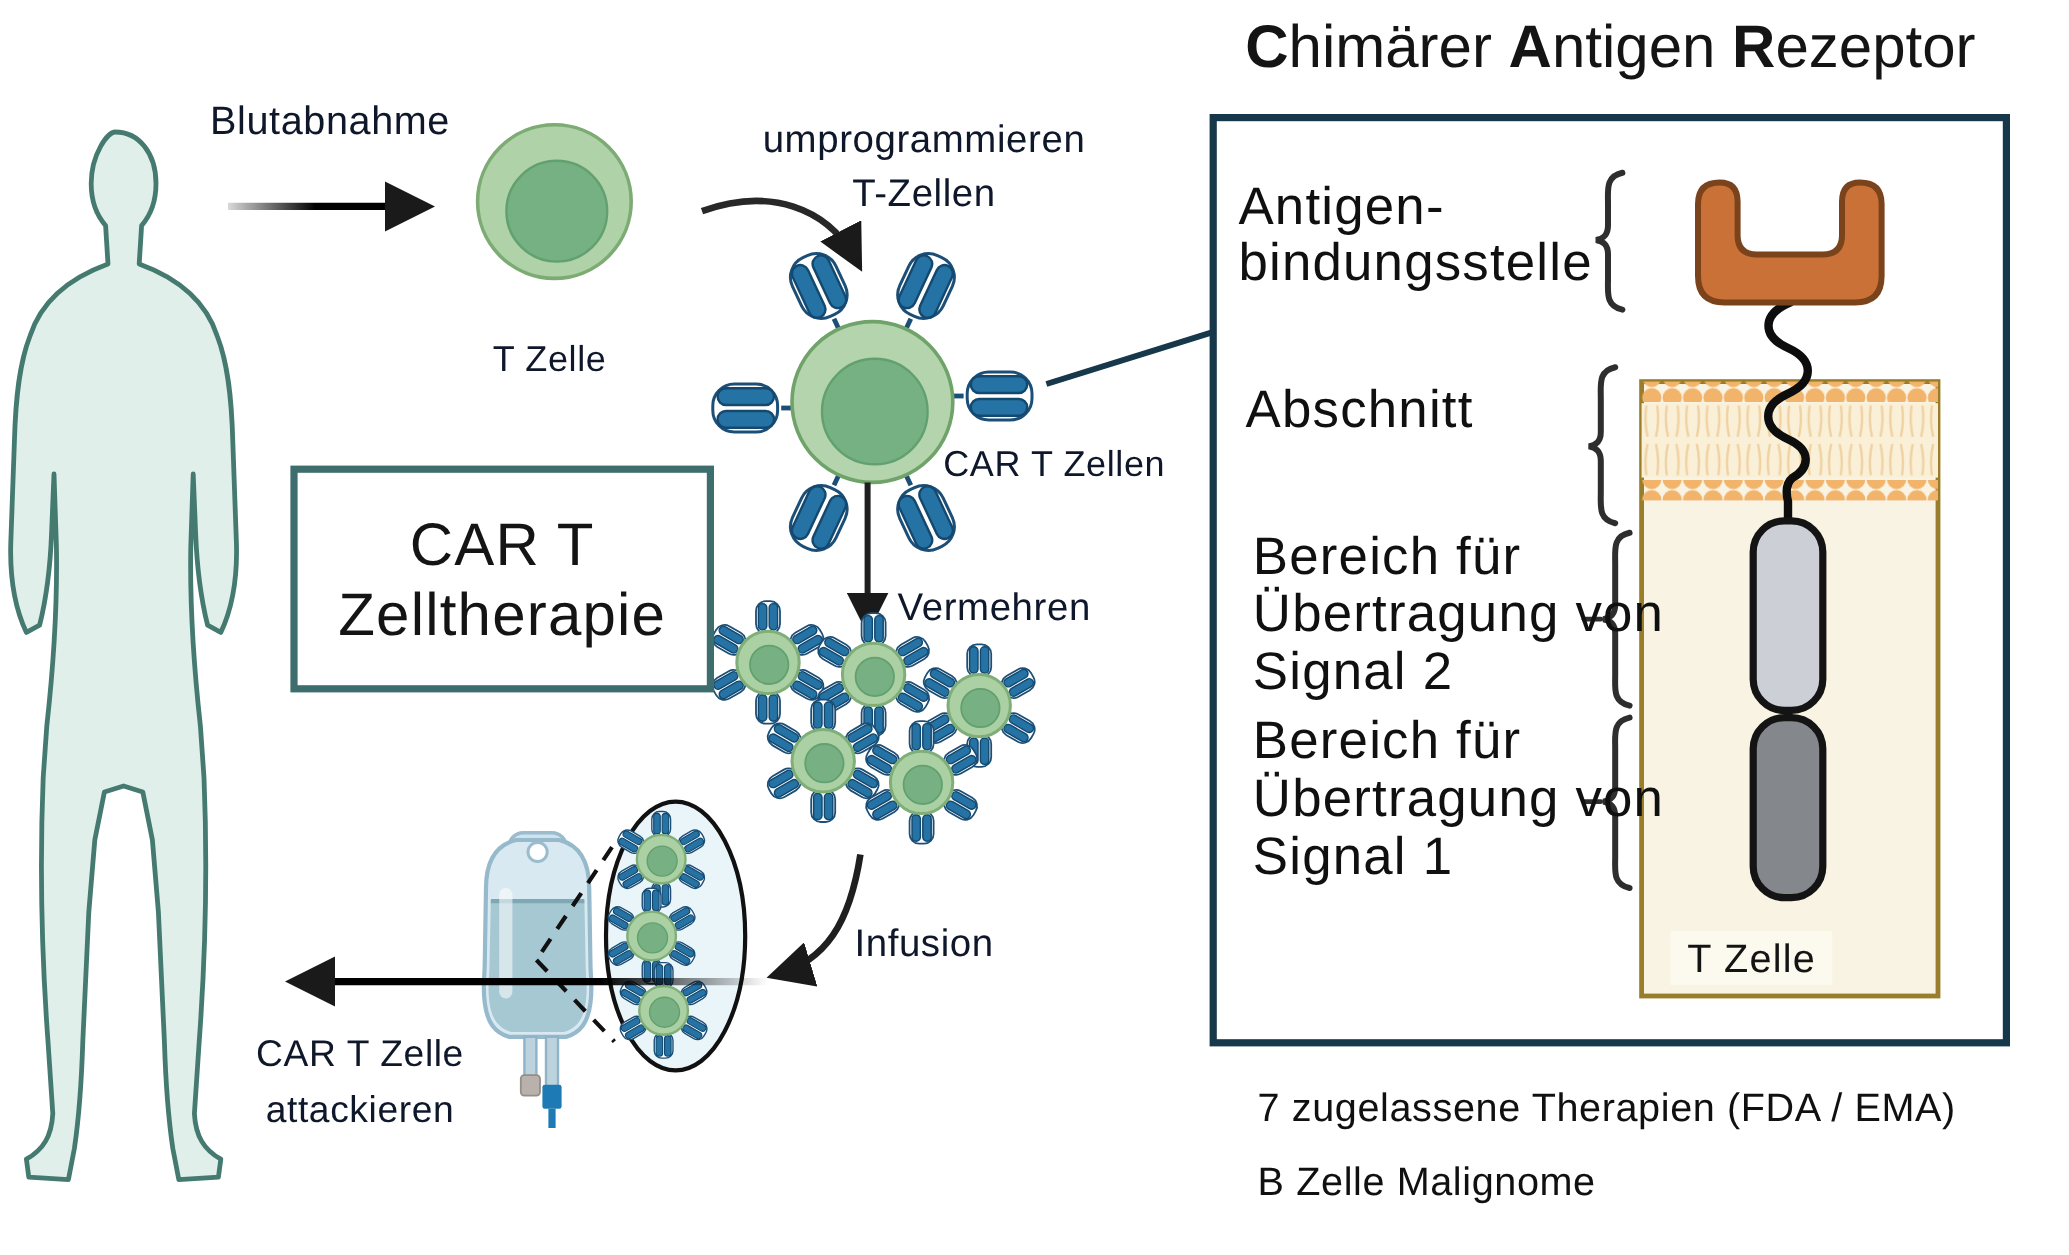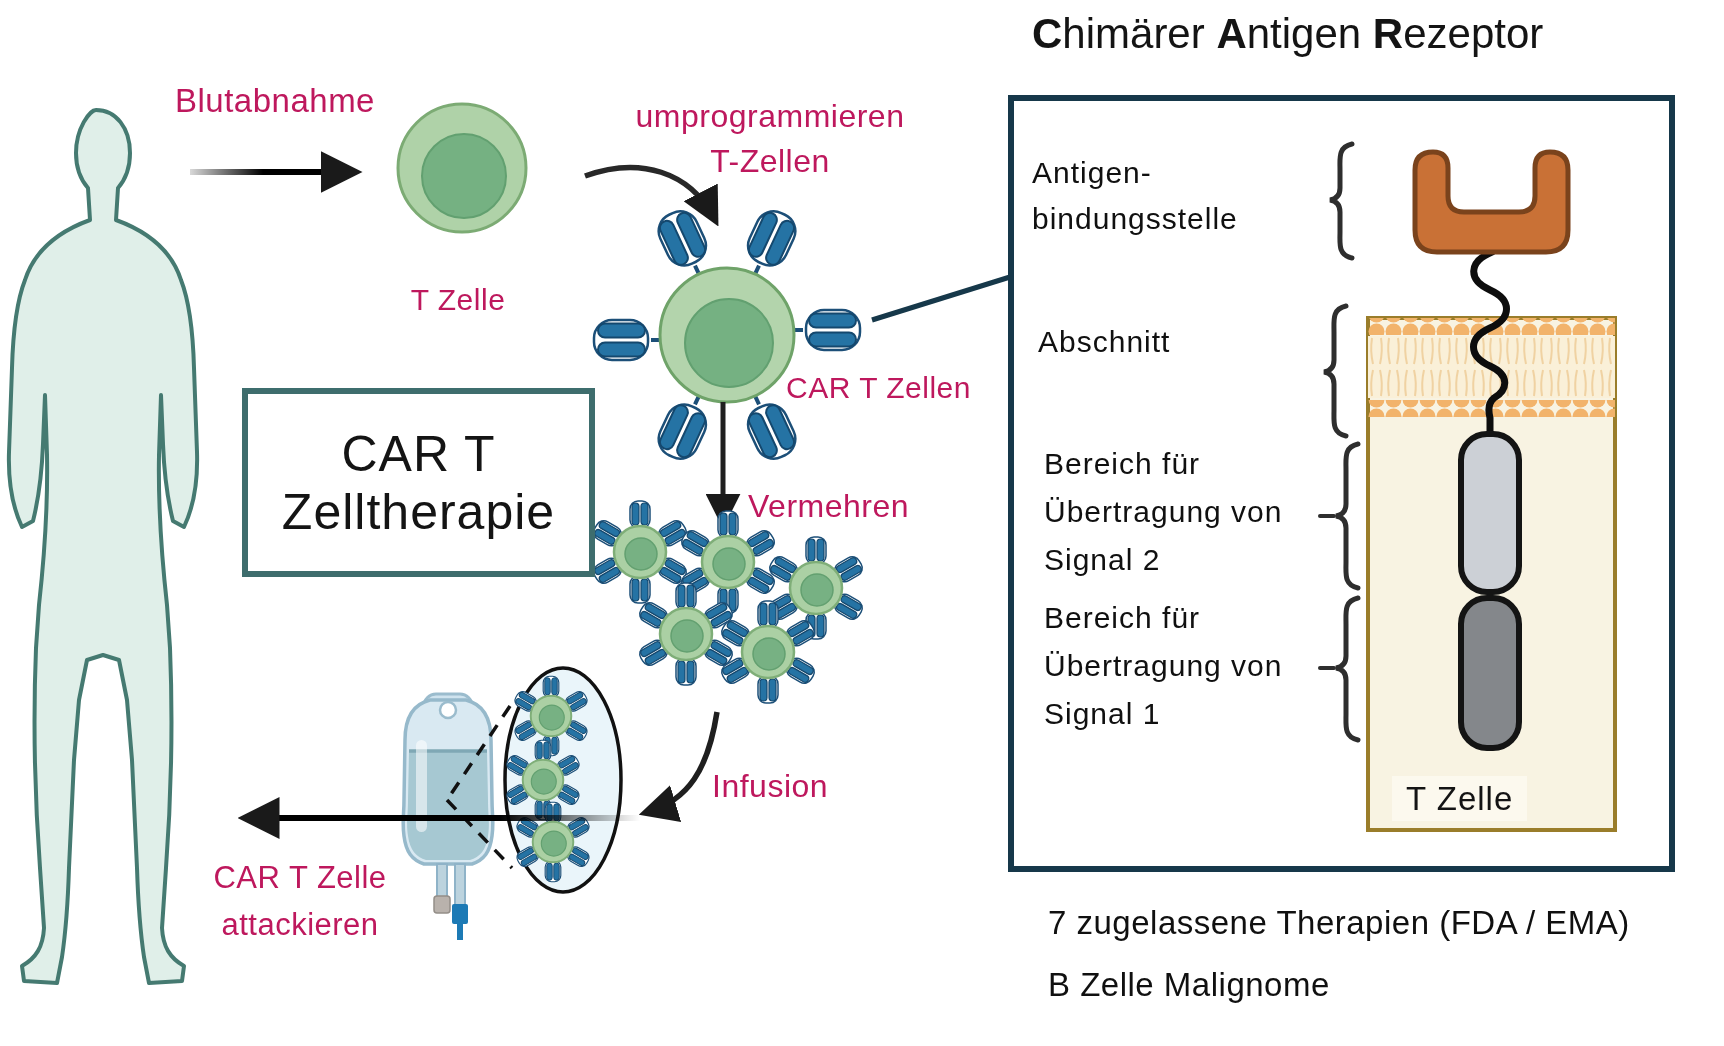--- a/index.html
+++ b/index.html
@@ -11,24 +11,24 @@
   .gray{color:#a6a6a6;}
   
   #therapy-box{position:absolute;left:242px;top:388px;width:353px;height:189px;
     border:6px solid #3e6d6d;box-sizing:border-box;z-index:2;
     display:flex;flex-direction:column;align-items:center;justify-content:center;text-align:right;}
   #therapy-box .tline{font-size:50px;line-height:58px;color:#141414;letter-spacing:1px;}
   
   #receptor-box{position:absolute;left:1008px;top:95px;width:667px;height:777px;
     border:6px solid #16384a;box-sizing:border-box;z-index:2;}
   #car-title{position:absolute;left:1032px;top:10px;width:620px;z-index:3;
-    font-size:42px;white-space:nowrap;}
+    font-size:50px;text-align:center;white-space:nowrap;}
   #car-title b{font-weight:800;}
-  .panel-lbl{font-size:30px;letter-spacing:1px;line-height:48px;color:#101010;}
-  .flow-lbl{font-size:31px;letter-spacing:0.5px;color:#be185d;}
+  .panel-lbl{font-size:44px;letter-spacing:1px;line-height:48px;color:#101010;}
+  .flow-lbl{font-size:31px;letter-spacing:0.5px;color:#0f172a;}
   #t-zelle-panel-caption{background:#fcf9ee;padding:4px 14px;font-size:33px;letter-spacing:1px;}
   #footer{position:absolute;left:1048px;top:892px;z-index:3;font-size:33px;
     letter-spacing:0.5px;line-height:62px;color:#101010;}
 </style>
 </head>
 <body>
 
 <div id="stage">
 
 <svg id="gfx" width="1724" height="1046" viewBox="0 0 1724 1046">

